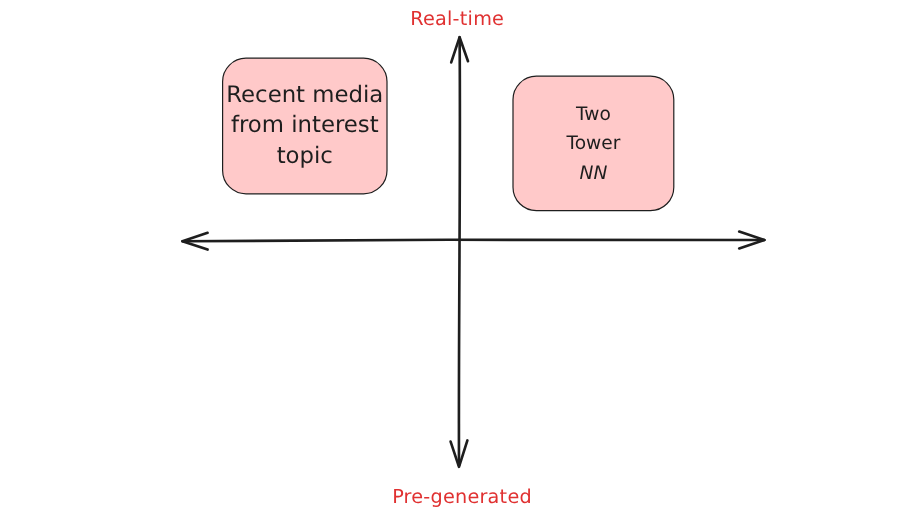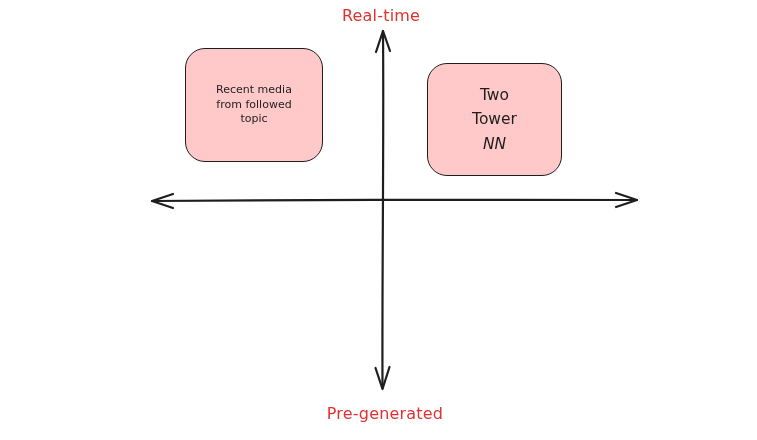--- a/index.html
+++ b/index.html
@@ -44,21 +44,21 @@
     position:absolute;
     background:var(--box-fill);
     border:1.8px solid var(--stroke);
     border-radius:20px;
     display:flex;
     flex-direction:column;
     align-items:center;
     justify-content:center;
     text-align:center;
     color:var(--stroke);
-    font-size:11px;
+    font-size:19px;
     line-height:1.34;
     box-sizing:border-box;
   }
   .qbox.tl{left:185px;top:48px;width:138px;height:114px;}
   .qbox.tr{left:427px;top:47px;width:135px;height:113px;font-size:15.5px;line-height:1.55;margin-top:16px;}
   .qbox.bl{left:185px;top:238px;width:138px;height:112px;}
   .qbox.br{left:442px;top:238px;width:135px;height:112px;}
   .qbox .bline{white-space:nowrap;}
   .qbox.tr .bline:last-child{font-style:italic;}
 </style>
@@ -79,21 +79,21 @@
   </svg>
 
   <div class="axis-label top">Real-time</div>
 
   <div class="axis-label bottom">Pre-generated</div>
 
 
 
   <div class="qbox tl">
     <div class="bline">Recent media</div>
-    <div class="bline">from followed</div>
+    <div class="bline">from interest</div>
     <div class="bline">topic</div>
   </div>
 
   <div class="qbox tr">
     <div class="bline">Two</div>
     <div class="bline">Tower</div>
     <div class="bline">NN</div>
   </div>
 
 

